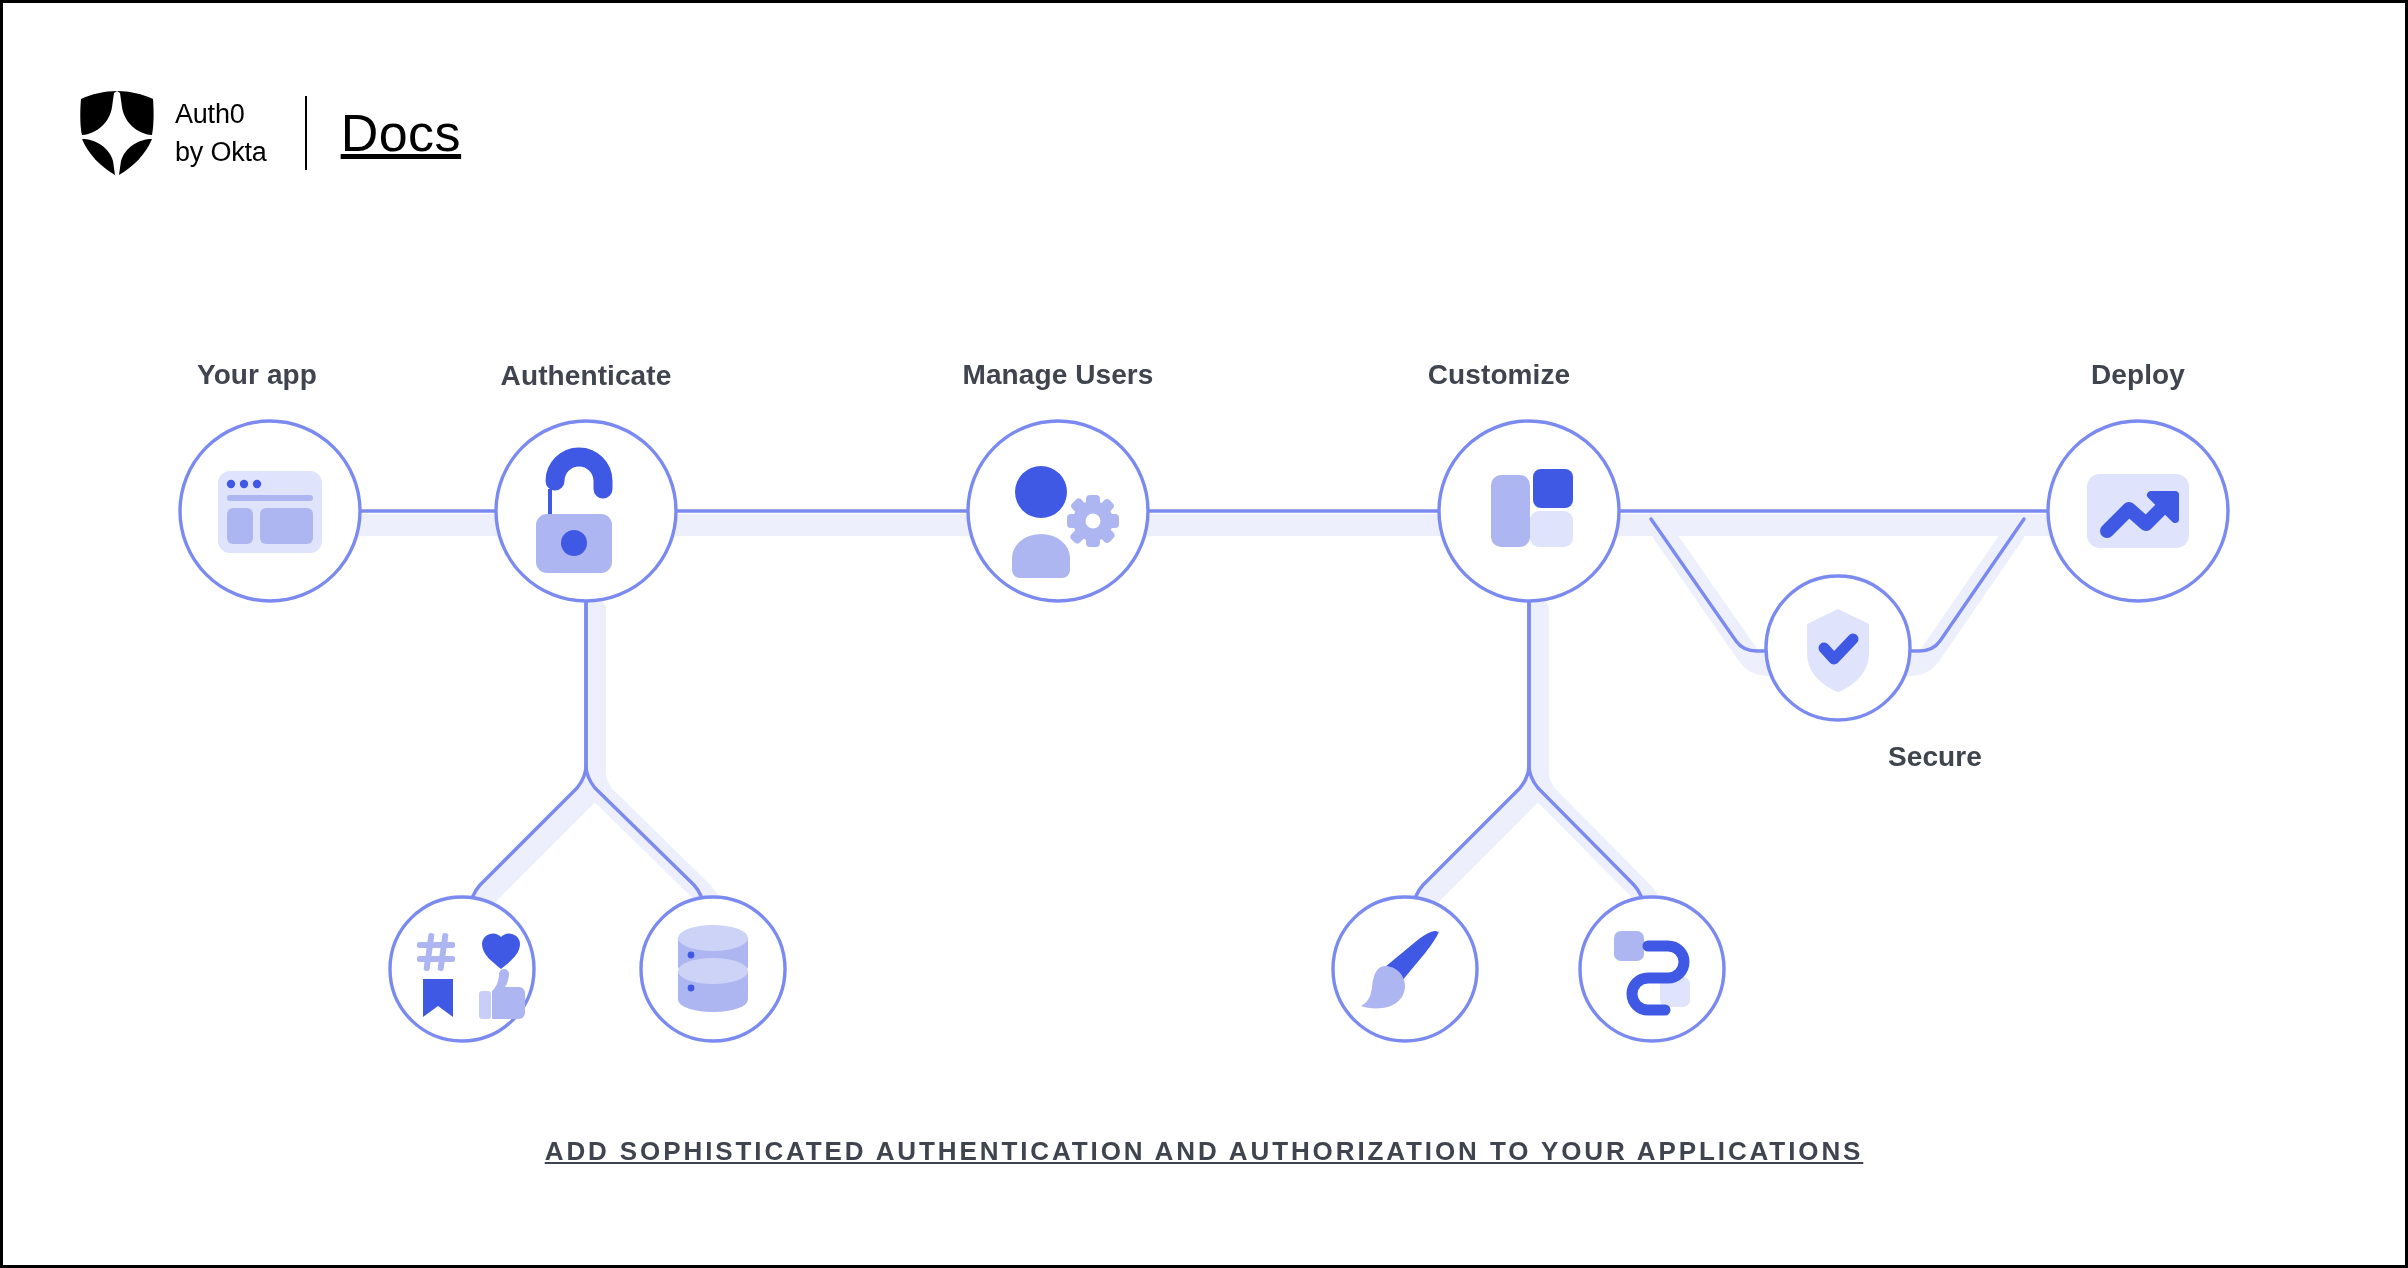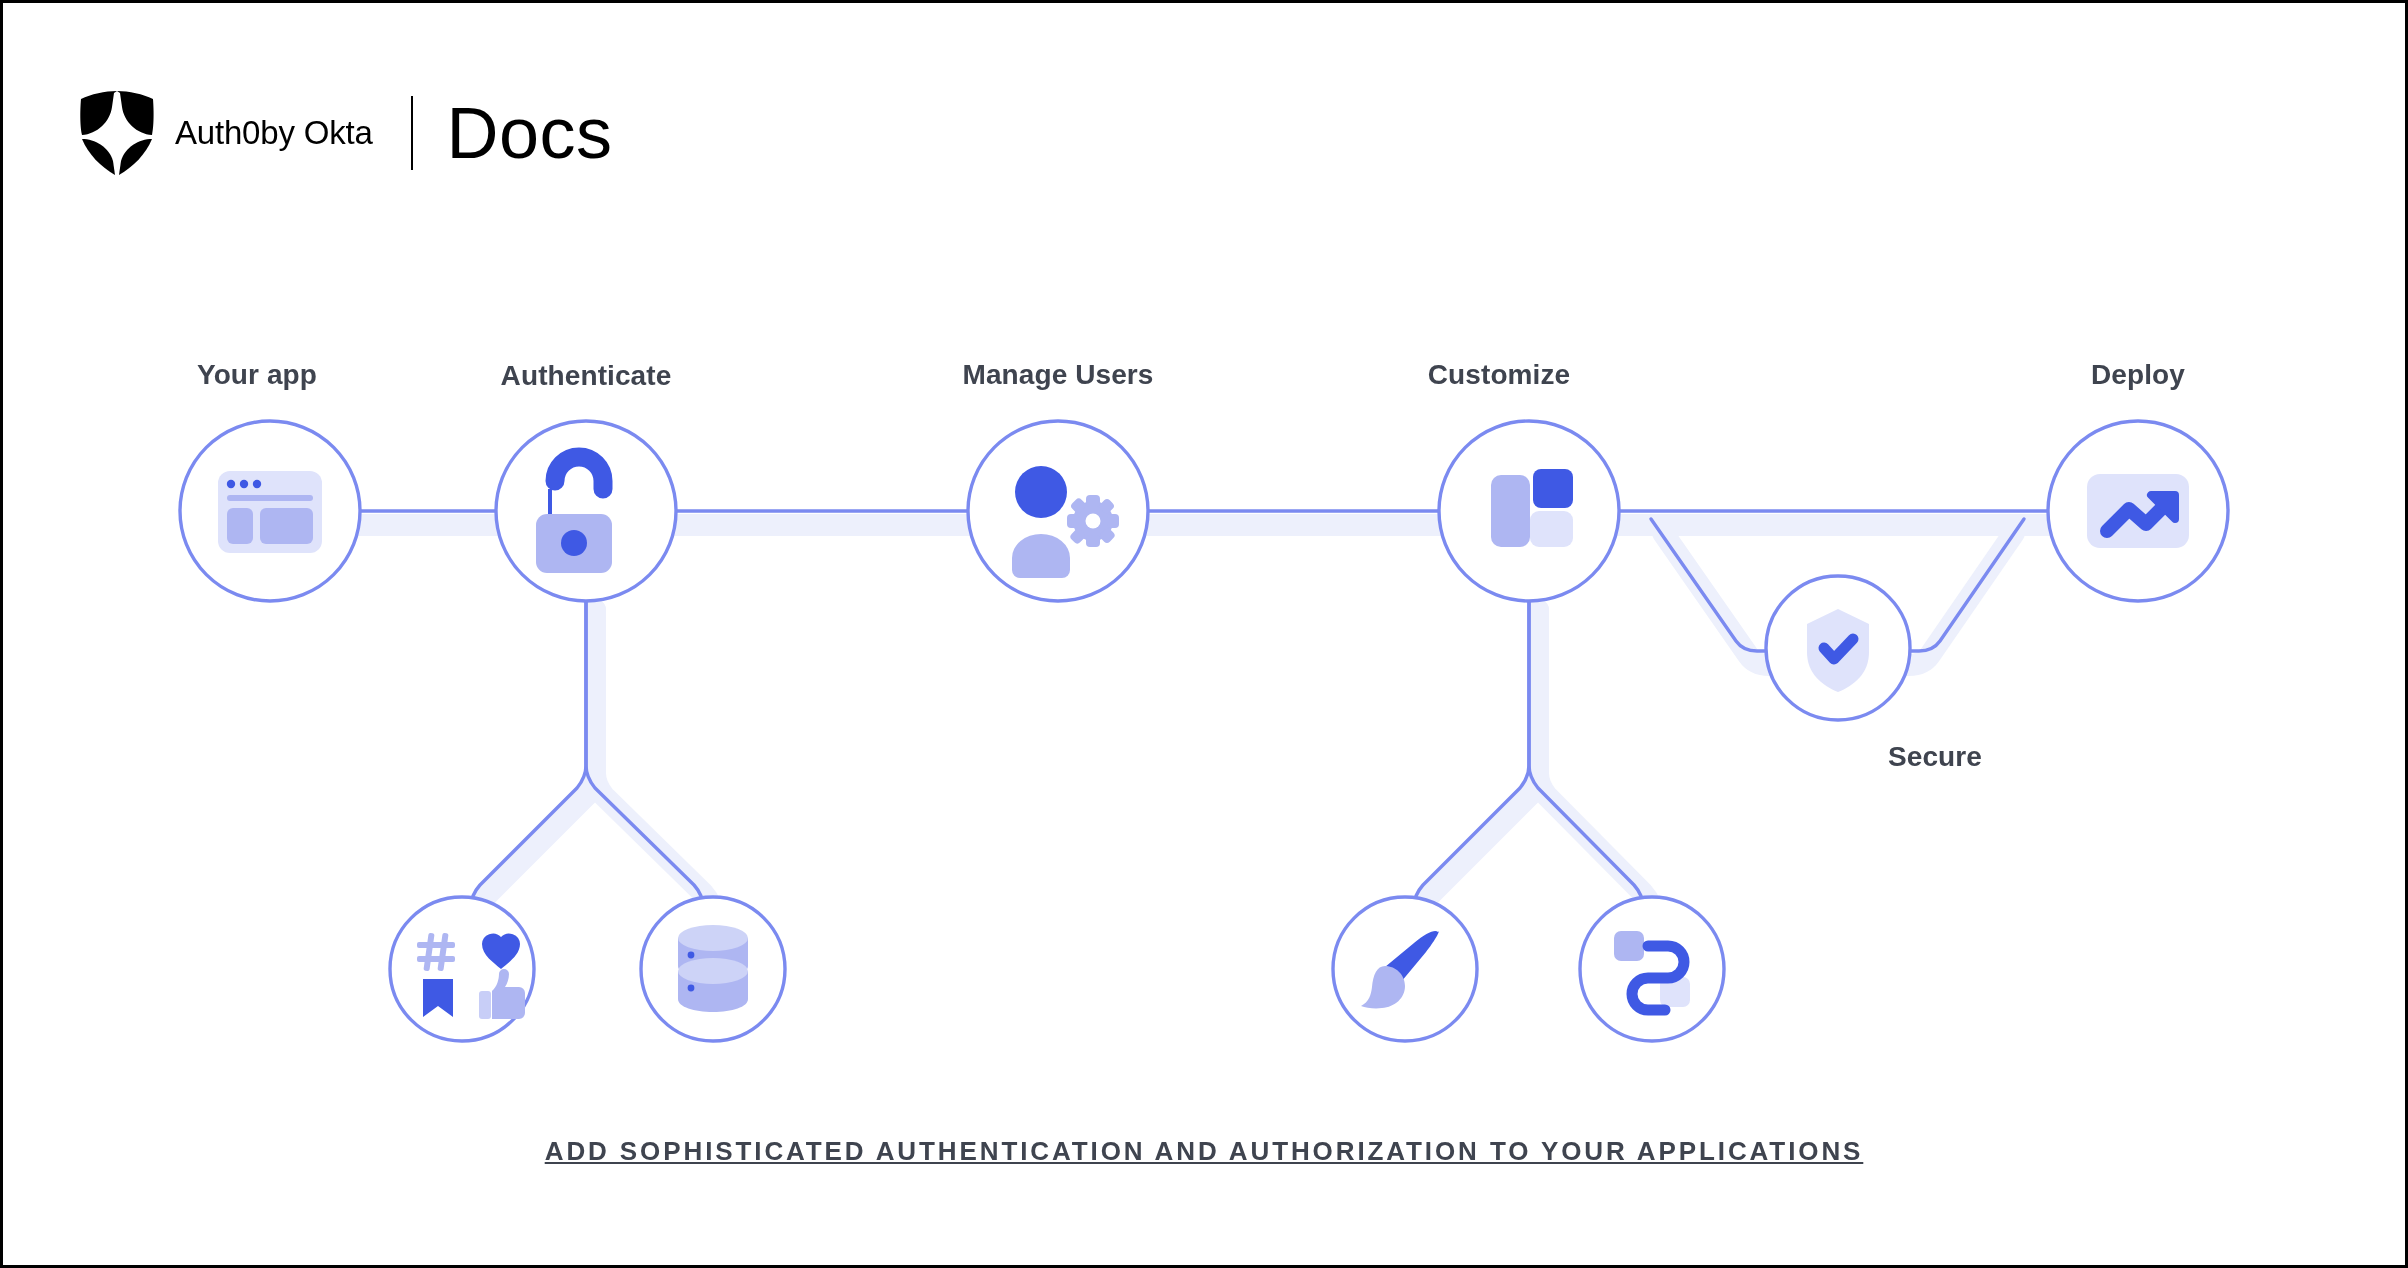--- a/index.html
+++ b/index.html
@@ -31,42 +31,42 @@
     height: 92px;
   }
   .logo-mark {
     width: 76px;
     height: 84px;
     flex: 0 0 auto;
   }
   .logo-wordmark {
     margin-left: 20px;
     display: flex;
-    flex-direction: row;
+    flex-direction: column;
     justify-content: center;
     color: #000000;
-    font-size: 33px;
+    font-size: 27px;
     line-height: 38px;
     letter-spacing: -0.2px;
     font-weight: 400;
-    align-items: center;
   }
   .logo-divider {
     width: 2px;
     height: 74px;
     background: #000000;
     margin: 0 34px 0 38px;
     flex: 0 0 auto;
   }
   .docs-word {
     color: #000000;
-    font-size: 72px;
+    font-size: 52px;
     font-weight: 300;
     letter-spacing: 0.5px;
     line-height: 1;
+    text-decoration: underline;
   }
 
   
   .stage {
     position: absolute;
     left: 0;
     top: 0;
     width: 2408px;
     height: 1268px;
   }

